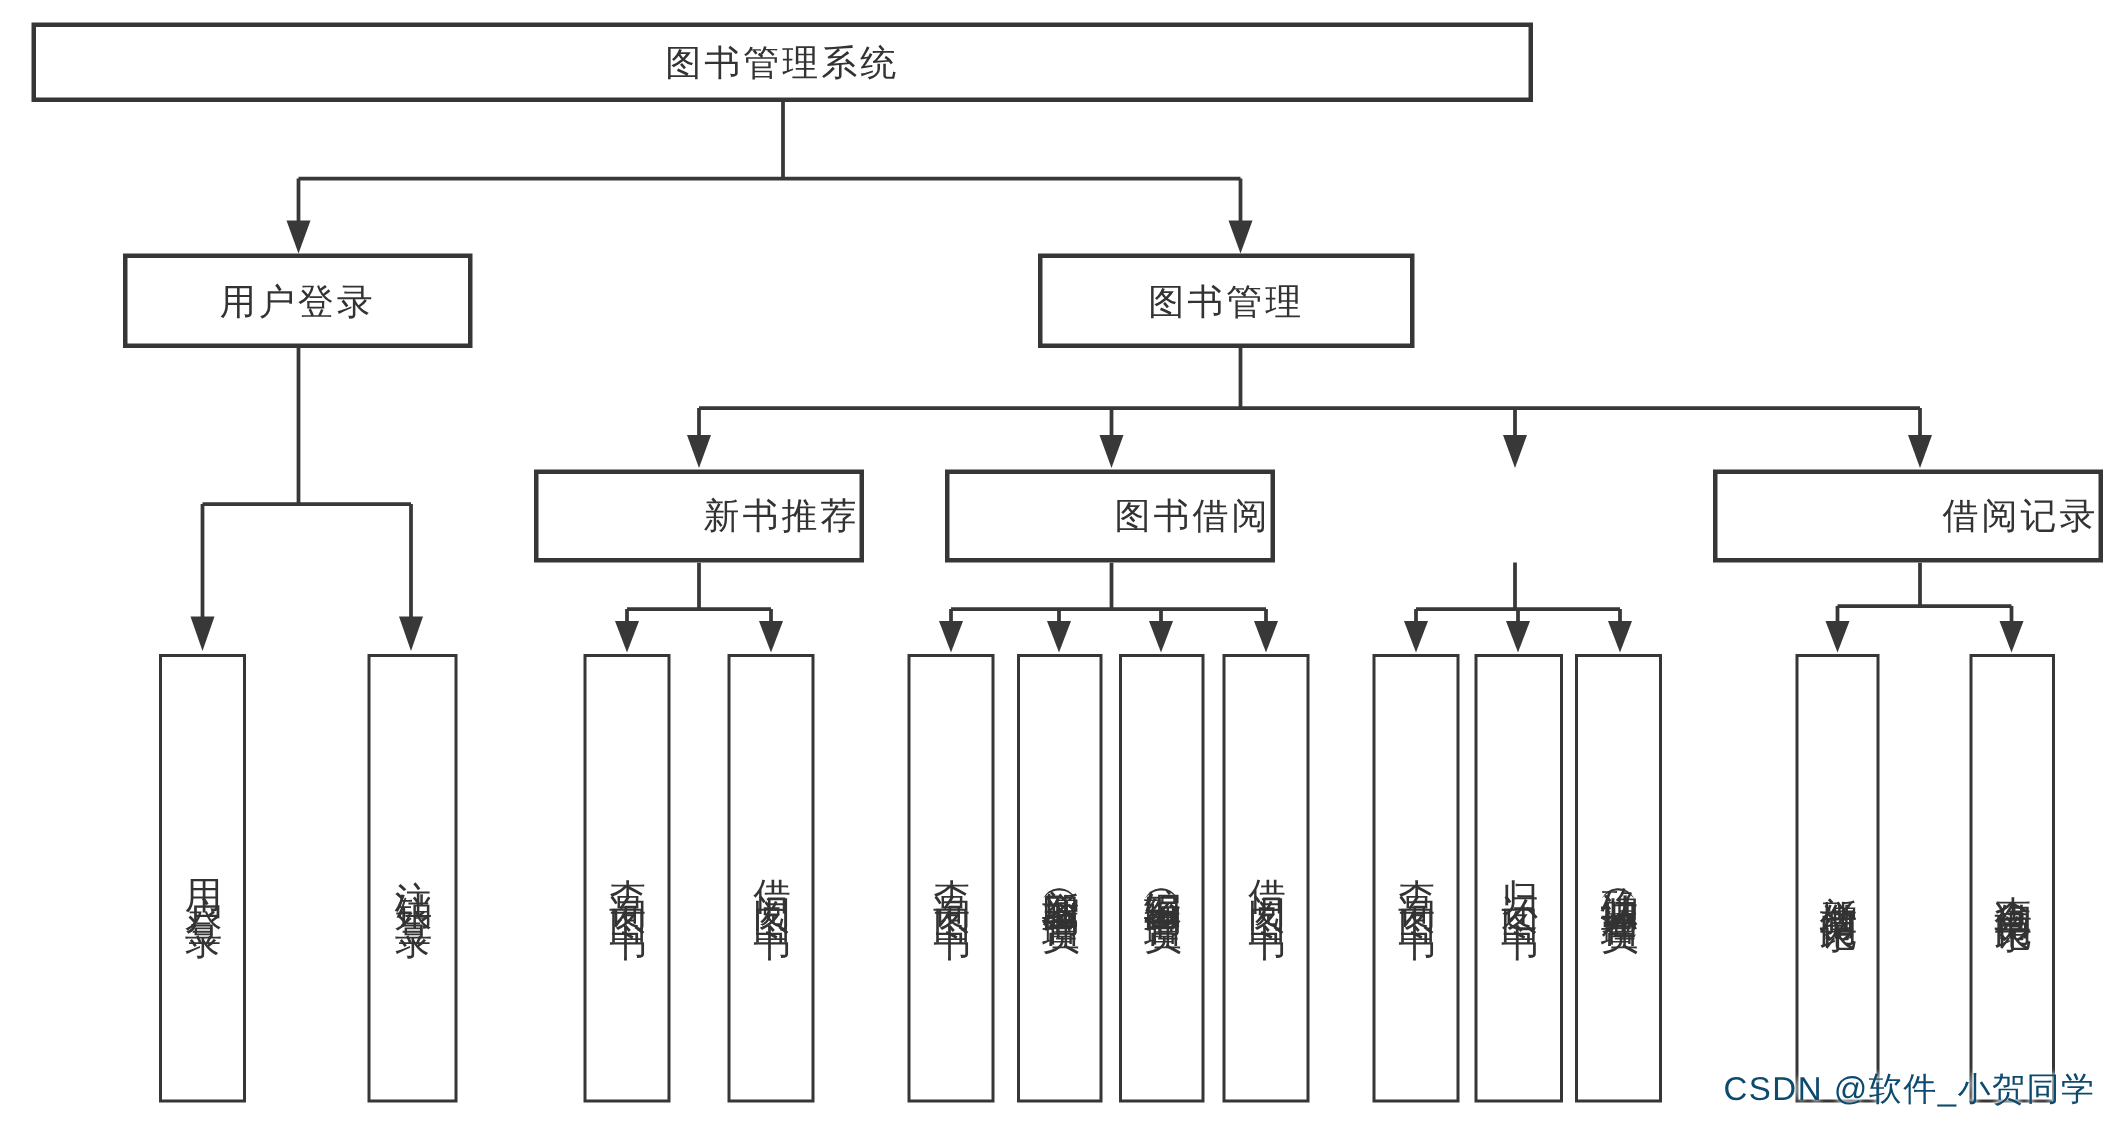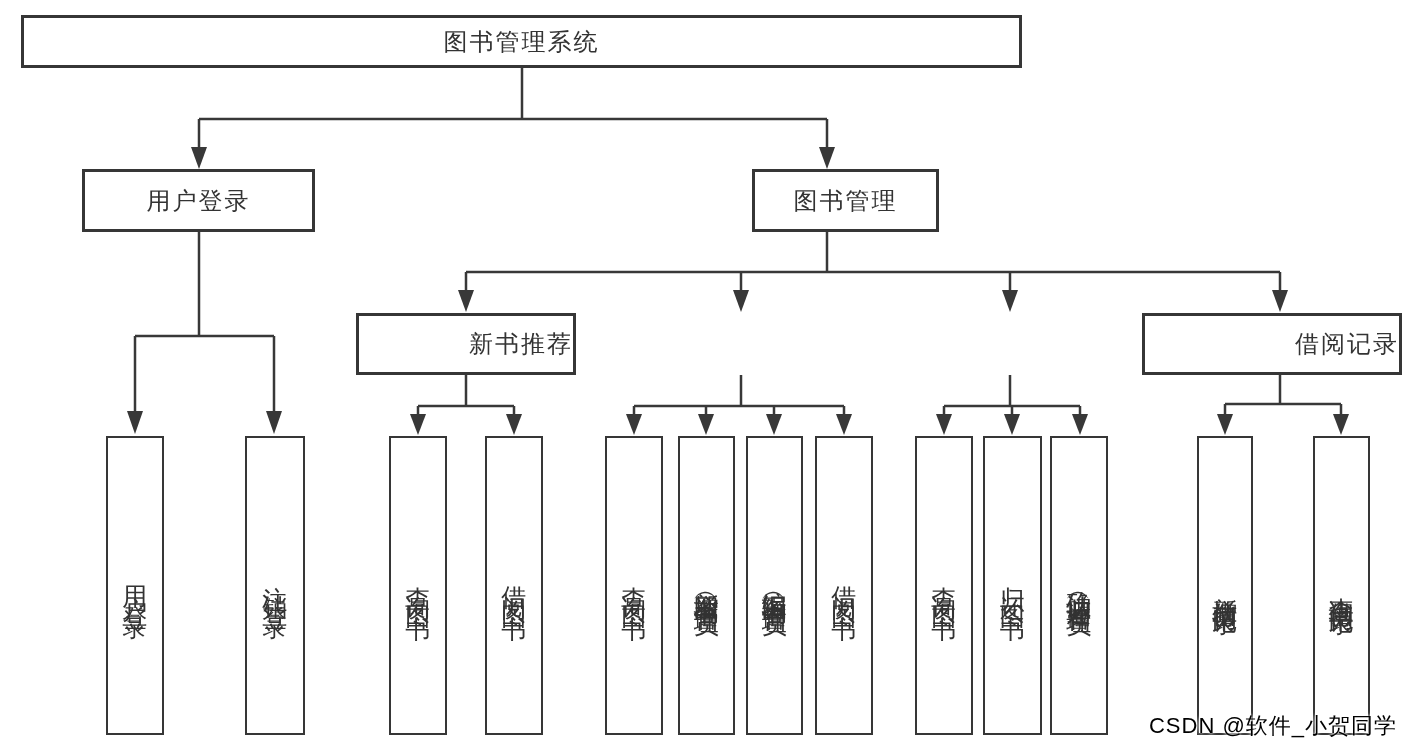--- a/index.html
+++ b/index.html
@@ -91,26 +91,29 @@
     </g>
   </svg>
 
   <div class="node root-box">
     <span class="hlabel">图书管理系统</span>
   </div>
 
   <div class="node lvl2" style="left:82px;width:233px">
     <span class="hlabel">用户登录</span>
   </div>
-  <div class="node lvl2" style="left:752px;width:187px">
+  <div class="node lvl2" style="left:692px;width:251px">
     <span class="hlabel">图书管理</span>
   </div>
 
   <div class="node lvl3" style="left:356px;width:220px">
     <span class="hlabel">新书推荐</span>
+  </div>
+  <div class="node lvl3" style="left:630px;width:220px">
+    <span class="hlabel">图书借阅</span>
   </div>
   <div class="node lvl3" style="left:1142px;width:260px">
     <span class="hlabel">借阅记录</span>
   </div>
 
   <div class="node leaf" style="left:106px;width:58px">
     <span class="vtext">用户登录</span>
   </div>
   <div class="node leaf" style="left:245px;width:60px">
     <span class="vtext">注销登录</span>
@@ -146,15 +149,15 @@
     <span class="vtext dense">确认归还（管理员）</span>
   </div>
 
   <div class="node leaf" style="left:1197px;width:56px">
     <span class="vtext dense">新增借阅记录</span>
   </div>
   <div class="node leaf" style="left:1313px;width:57px">
     <span class="vtext dense">查询借阅记录</span>
   </div>
 
-  <div class="watermark" style="color: #000000;">CSDN @软件_小贺同学</div>
+  <div class="watermark" style="color: #0c4a6e;">CSDN @软件_小贺同学</div>
 
 </div>
 
 </body></html>

